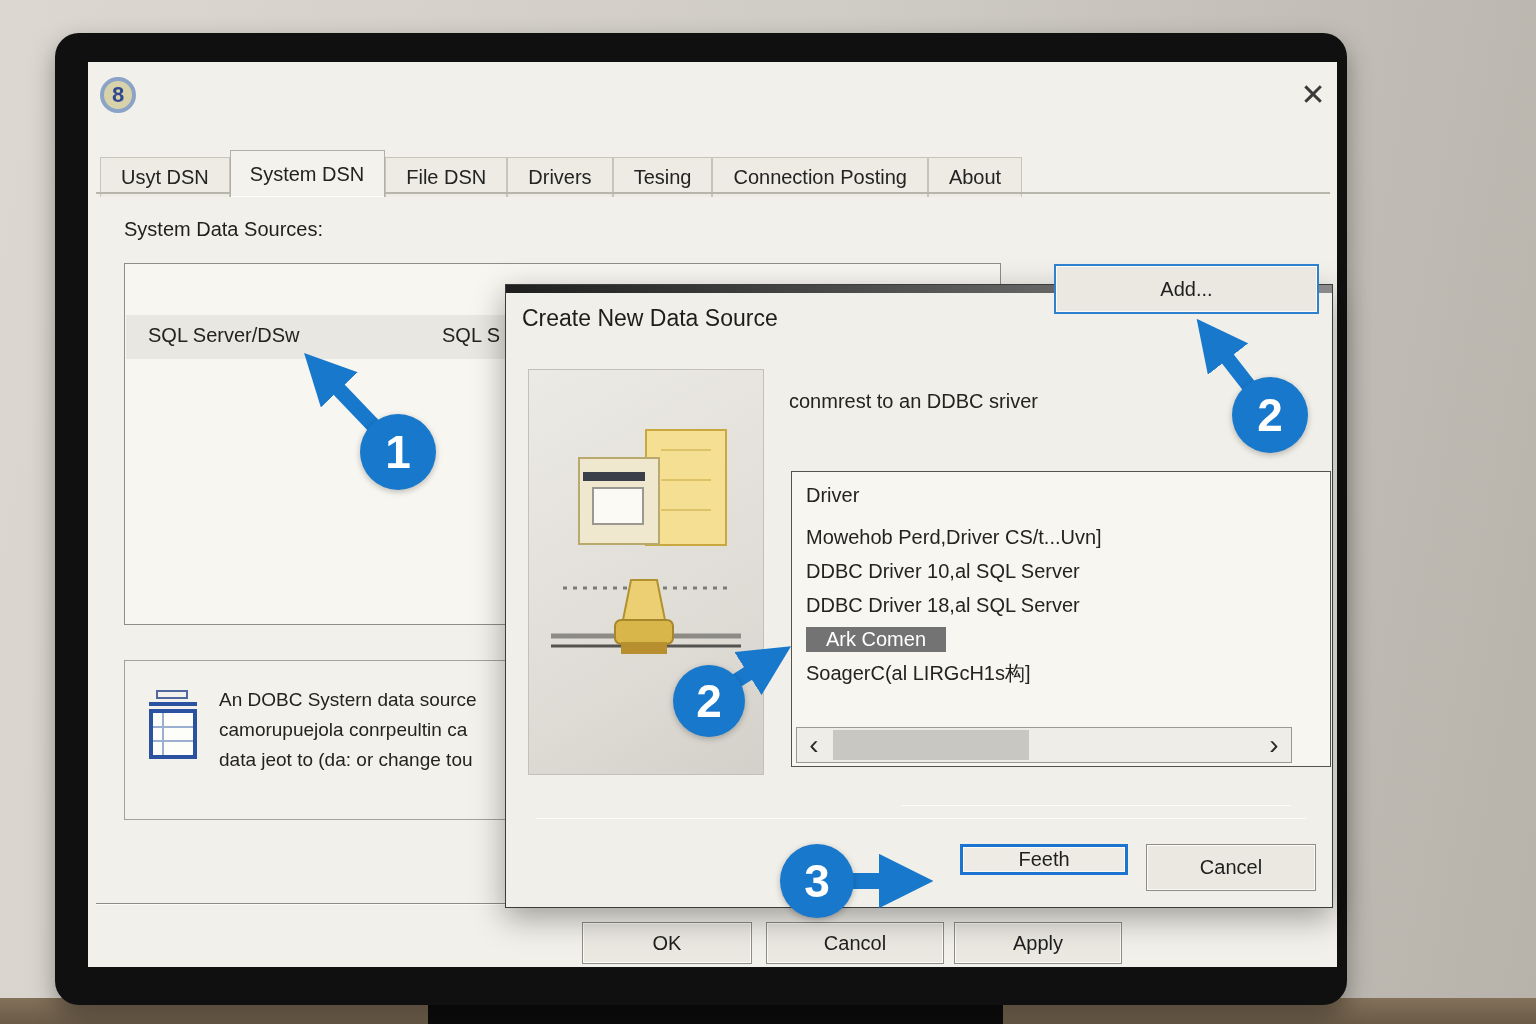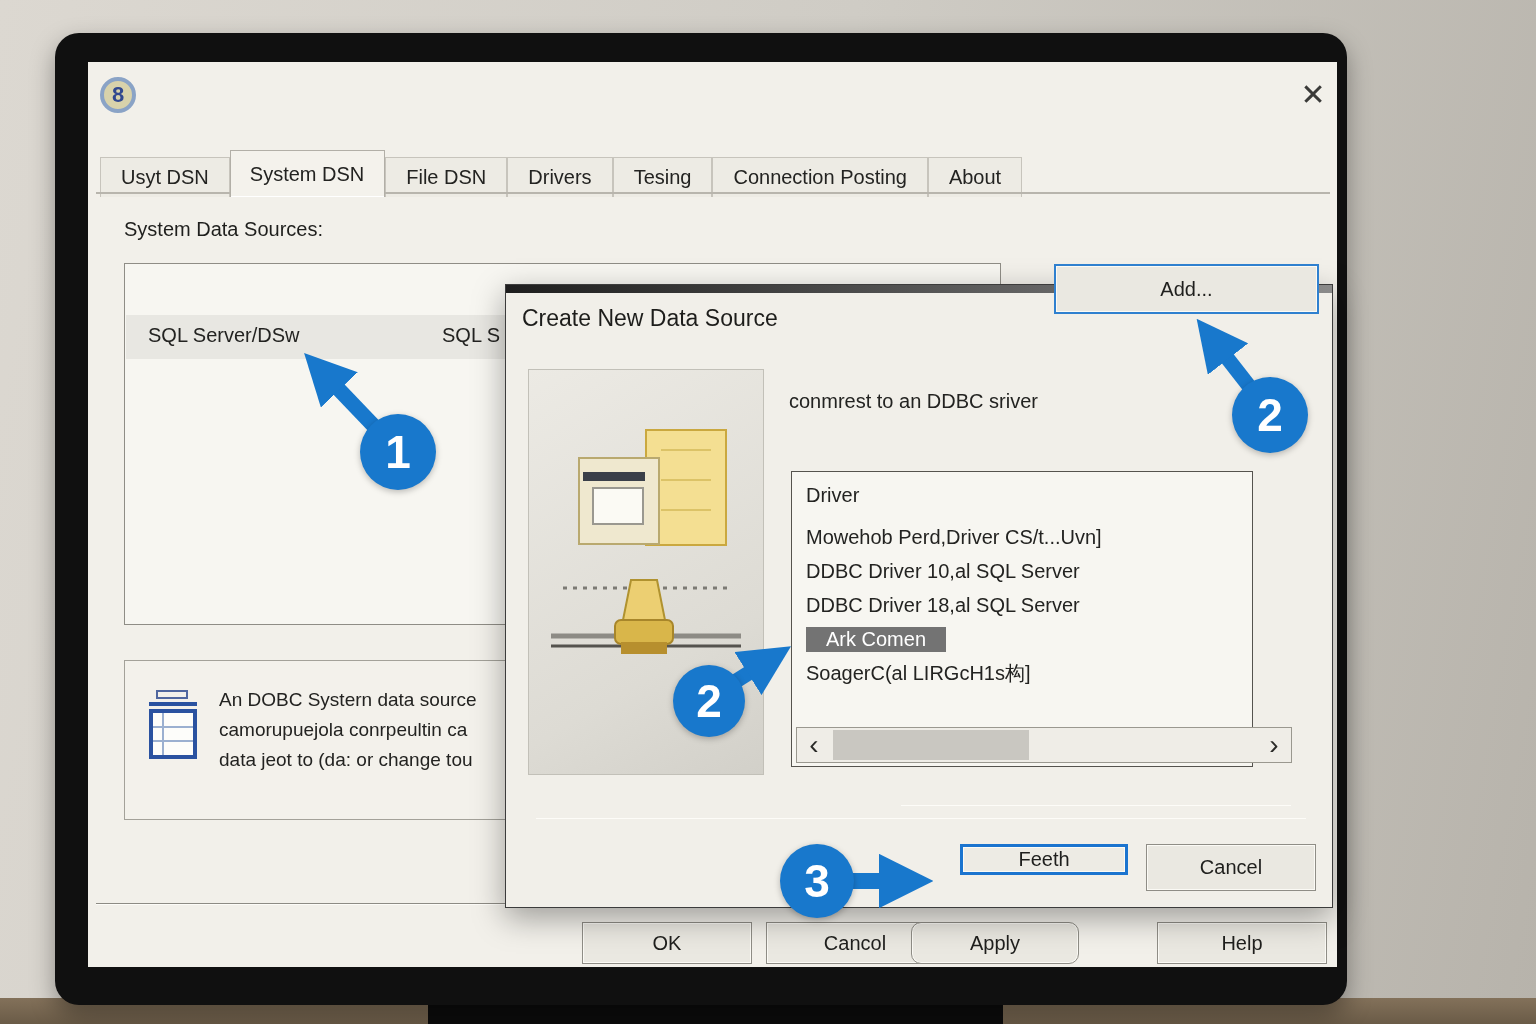--- a/index.html
+++ b/index.html
@@ -57,37 +57,37 @@
   .info-box { position:absolute; left:36px; top:598px; width:712px; height:160px;
               background:#f3f1eb; border:1px solid #a3a199; }
   .info-icon { position:absolute; left:22px; top:28px; }
   .info-text { position:absolute; left:94px; top:24px; font-size:19px; line-height:30px; color:#232321; }
 
   .main-sep { position:absolute; left:8px; top:841px; width:1236px; height:2px;
               background:#8d8b84; border-bottom:1px solid #fdfcf8; }
 
   .footer-btn-ok     { left:470px; top:860px; width:170px; height:42px; }
   .footer-btn-cancol { left:654px; top:860px; width:178px; height:42px; }
-  .footer-btn-apply  { left:799px; top:860px; width:168px; height:42px;border-radius:10px; }
+  .footer-btn-apply  { left:842px; top:860px; width:168px; height:42px; }
   .footer-btn-help   { left:1045px; top:860px; width:170px; height:42px; }
 
   
   .dialog { position:absolute; left:505px; top:284px; width:828px; height:624px;
             background:#f1efe9; border:1px solid #3c3c3c; z-index:5;
             box-shadow: 0 10px 30px rgba(0,0,0,.35); }
   .dlg-strip { position:absolute; left:0; top:0; width:100%; height:8px;
                background: linear-gradient(90deg,#1e1e1e,#8a8a8a); }
   .dlg-title { position:absolute; left:16px; top:20px; font-size:23px; color:#1d1d1b; }
   .dlg-panel { position:absolute; left:22px; top:84px; width:236px; height:406px;
                background: linear-gradient(150deg,#eceae4 0%, #dddbd4 70%, #d2d0c9 100%);
                border:1px solid #c2c0b8; }
   .dlg-desc { position:absolute; left:283px; top:102px; width:480px; font-size:20px;
               line-height:29px; color:#232321; }
 
-  .drv-list { position:absolute; left:285px; top:186px; width:462px; height:296px;
+  .drv-list { position:absolute; left:285px; top:186px; width:540px; height:296px;
               background:#f7f6f1; border:1px solid #55534e; }
   .drv-head { position:absolute; left:14px; top:12px; font-size:20px; color:#232321; }
   .drv-items { position:absolute; left:0px; top:48px; width:100%; }
   .drv-item { height:34px; padding-left:14px; font-size:20px; color:#232321; display:flex; align-items:center; }
   .drv-item .sel { background:#737373; color:#fff; padding:1px 20px; }
 
   .hscroll { position:absolute; left:4px; bottom:3px; width:496px; height:36px;
              border:1px solid #9a988f; background:#efede7; }
   .hs-arrow { position:absolute; top:0; width:34px; height:34px; display:flex; align-items:center;
               justify-content:center; font-size:28px; color:#2b2b29; }
@@ -163,21 +163,20 @@
         <div>camorupuejola conrpeultin ca</div>
         <div>data jeot to (da: or change tou</div>
       </div>
     </div>
 
     <div class="main-sep"></div>
 
     <div class="wbtn footer-btn-ok">OK</div>
     <div class="wbtn footer-btn-cancol">Cancol</div>
     <div class="wbtn footer-btn-apply">Apply</div>
-    <div class="wbtn footer-btn-help">Help</div>
   </div>
 
   <div class="dialog">
     <div class="dlg-strip"></div>
     <div class="dlg-title">Create New Data Source</div>
 
     <div class="dlg-panel">
       <svg width="190" height="310" viewBox="0 0 190 310" style="position:absolute;left:22px;top:50px">
         <rect x="95" y="10" width="80" height="115" fill="#f4df92" stroke="#caa83f" stroke-width="2"></rect>
         <line x1="110" y1="30" x2="160" y2="30" stroke="#dcc367" stroke-width="2"></line>

